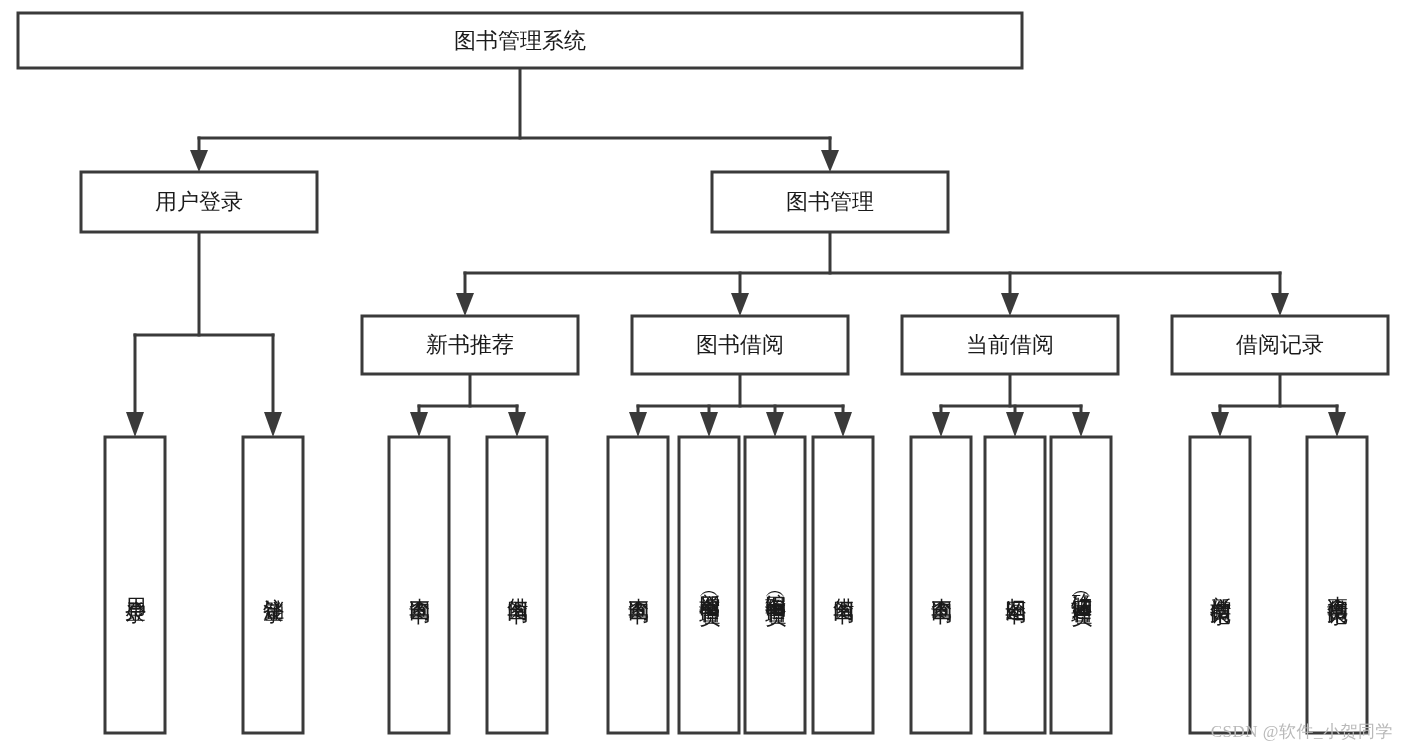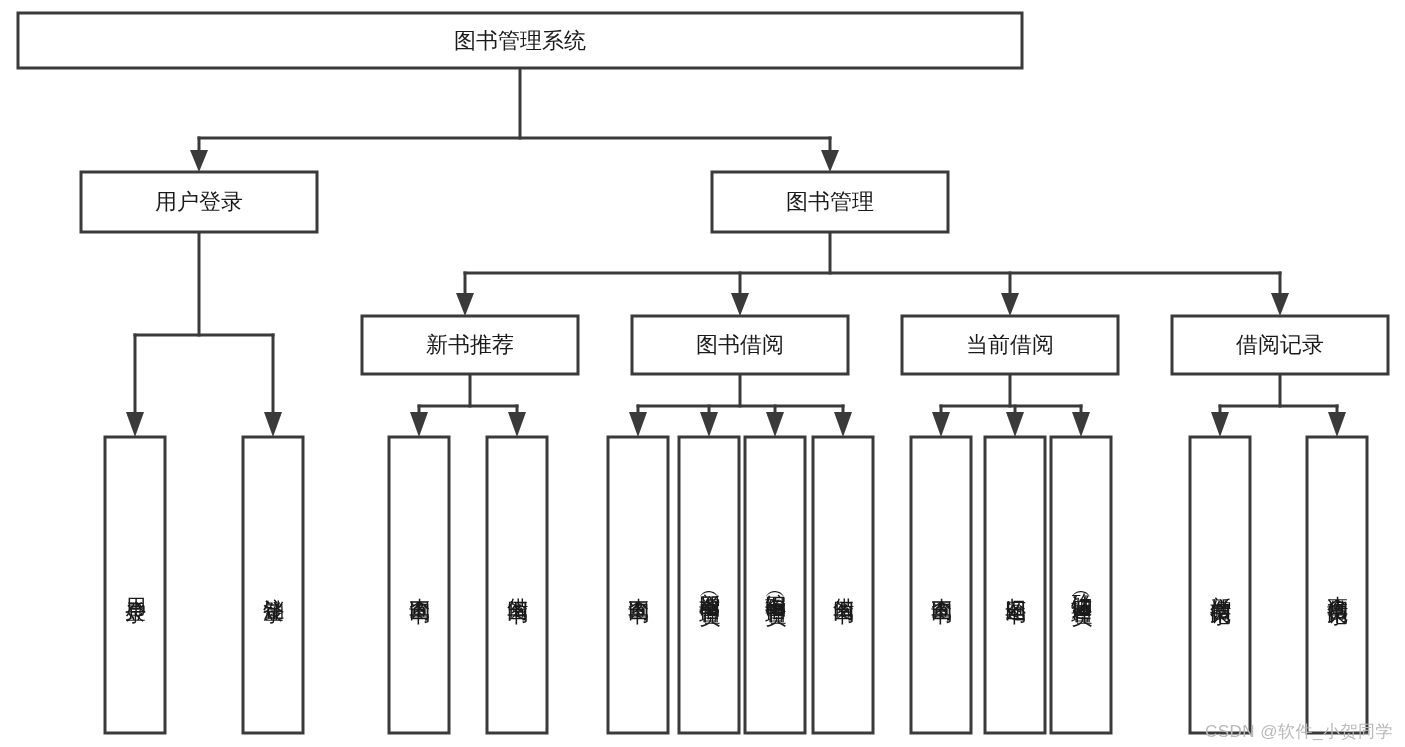--- a/index.html
+++ b/index.html
@@ -62,21 +62,21 @@
     font-family: "DejaVu Sans", "Liberation Sans", sans-serif;
     white-space: nowrap;
     pointer-events: none;
   }
   .watermark {
     position: absolute;
     right: 8px;
     bottom: 4px;
     font-size: 17px;
     color: #b9b9b9;
-    font-family: Liberation Sans, sans-serif;
+    font-family: Liberation Serif, serif;
     letter-spacing: 0.5px;
     white-space: nowrap;
   }
 </style>
 </head>
 <body>
 
 <div id="diagram-root">
 
   <svg id="flowchart" viewBox="0 0 1405 747">

